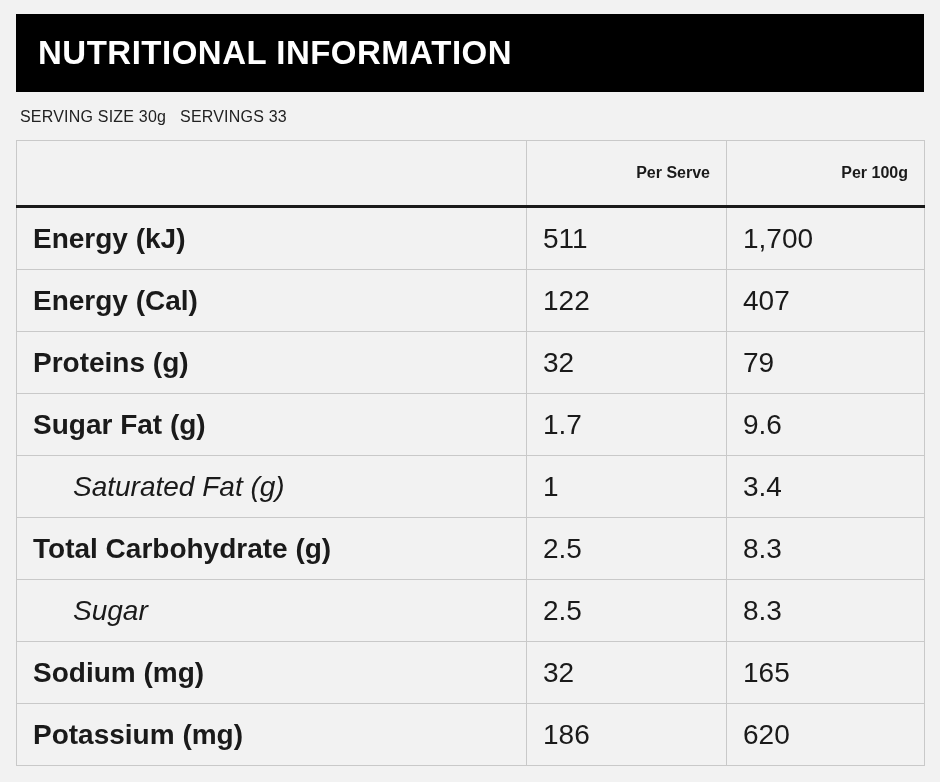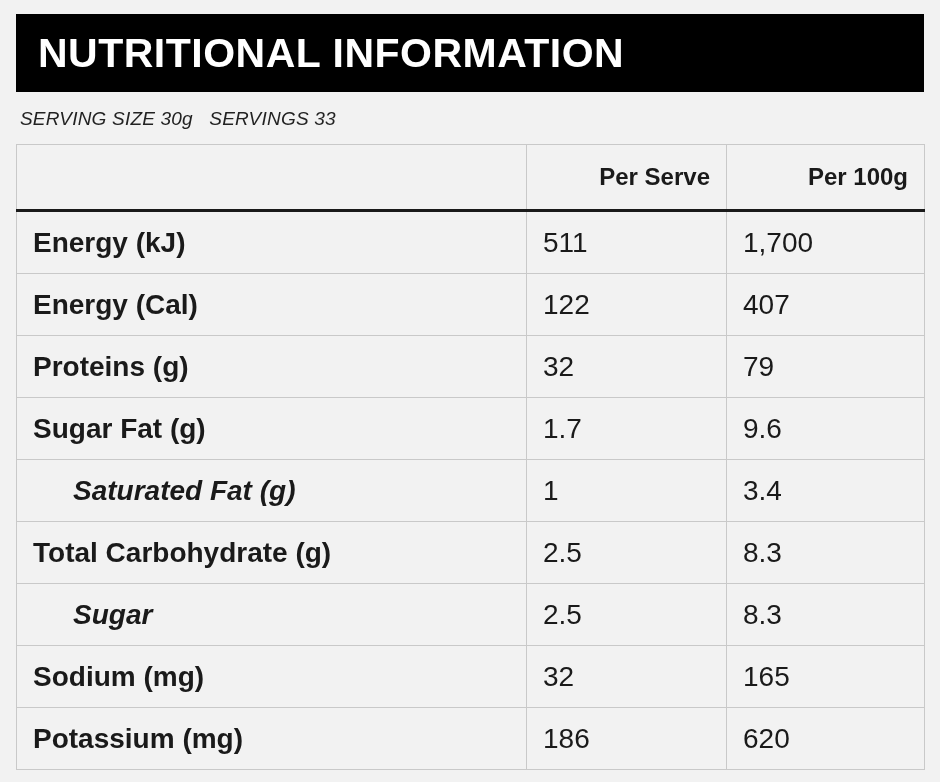--- a/index.html
+++ b/index.html
@@ -23,31 +23,30 @@
     background: #000000;
     color: #ffffff;
     height: 78px;
     margin: 14px 0 0 0;
     display: flex;
     align-items: center;
     box-sizing: border-box;
     padding-left: 22px;
   }
   .title-bar .title-text {
-    font-size: 41px;
+    font-size: 33px;
     font-weight: bold;
     letter-spacing: 0.5px;
   }
   .serving-line {
-    font-size: 19px;
+    font-size: 16px;
     color: #222222;
     padding: 16px 2px 14px 4px;
     letter-spacing: 0.2px;
     white-space: pre;
-    font-style: italic;
   }
   table.nutrition {
     border-collapse: collapse;
     width: 908px;
     margin: 0 0 0 0;
     table-layout: fixed;
   }
   table.nutrition col.c-label { width: 510px; }
   table.nutrition col.c-serve { width: 200px; }
   table.nutrition col.c-hundred { width: 198px; }
@@ -58,32 +57,32 @@
     height: 61px;
     font-size: 28px;
     vertical-align: middle;
     background: #f2f2f2;
   }
   table.nutrition thead th {
     height: 64px;
     border-bottom: 3px solid #1a1a1a;
     font-weight: bold;
     text-align: right;
-    font-size: 24px;
+    font-size: 16px;
     padding-left: 40px;
   }
   table.nutrition thead th.blank {
     text-align: left;
   }
   td.label {
     text-align: left;
     font-weight: bold;
   }
   td.label.indent {
-    font-weight: bold;
+    font-weight: normal;
     font-style: italic;
     padding-left: 56px;
   }
   td.num {
     font-weight: normal;
   }
   .clip-wrap {
     height: 782px;
     overflow: hidden;
   }

